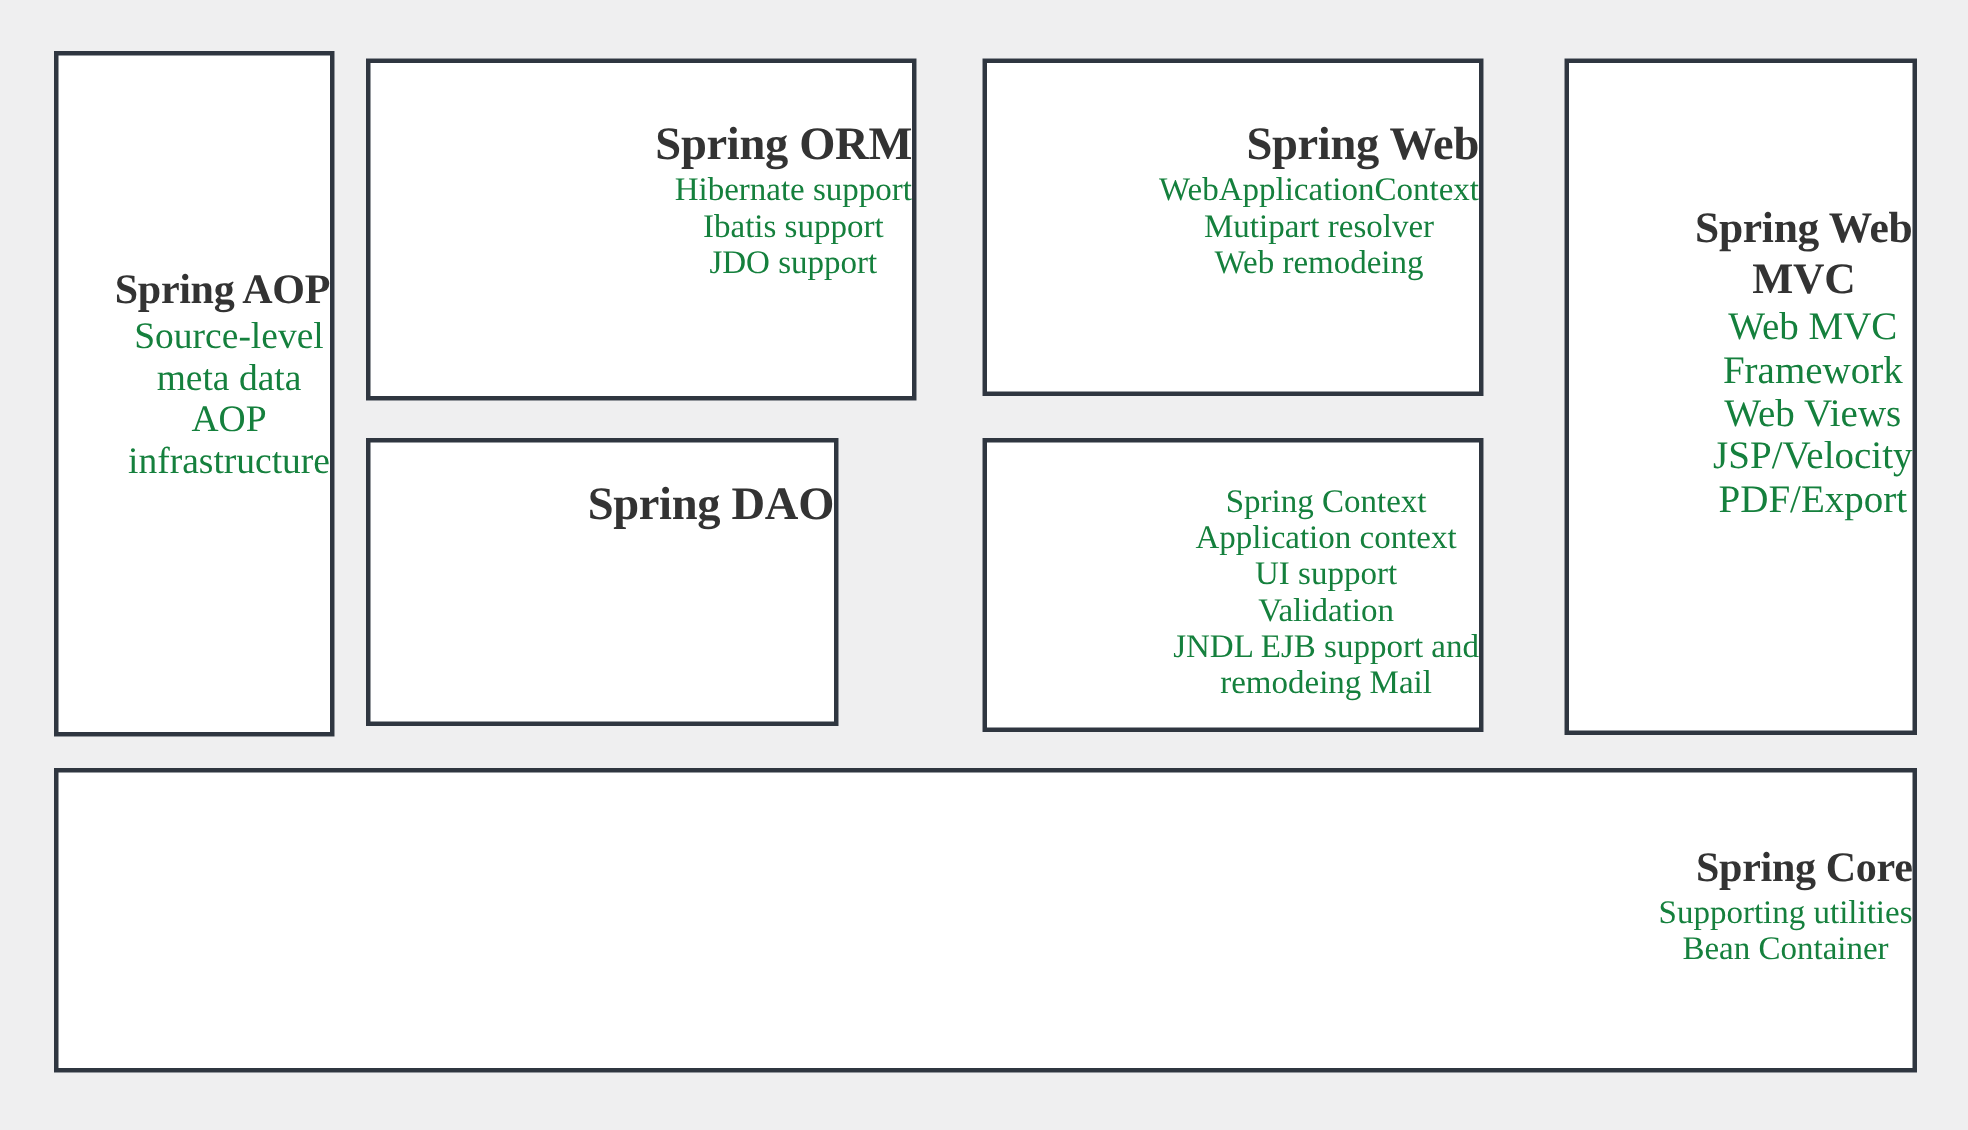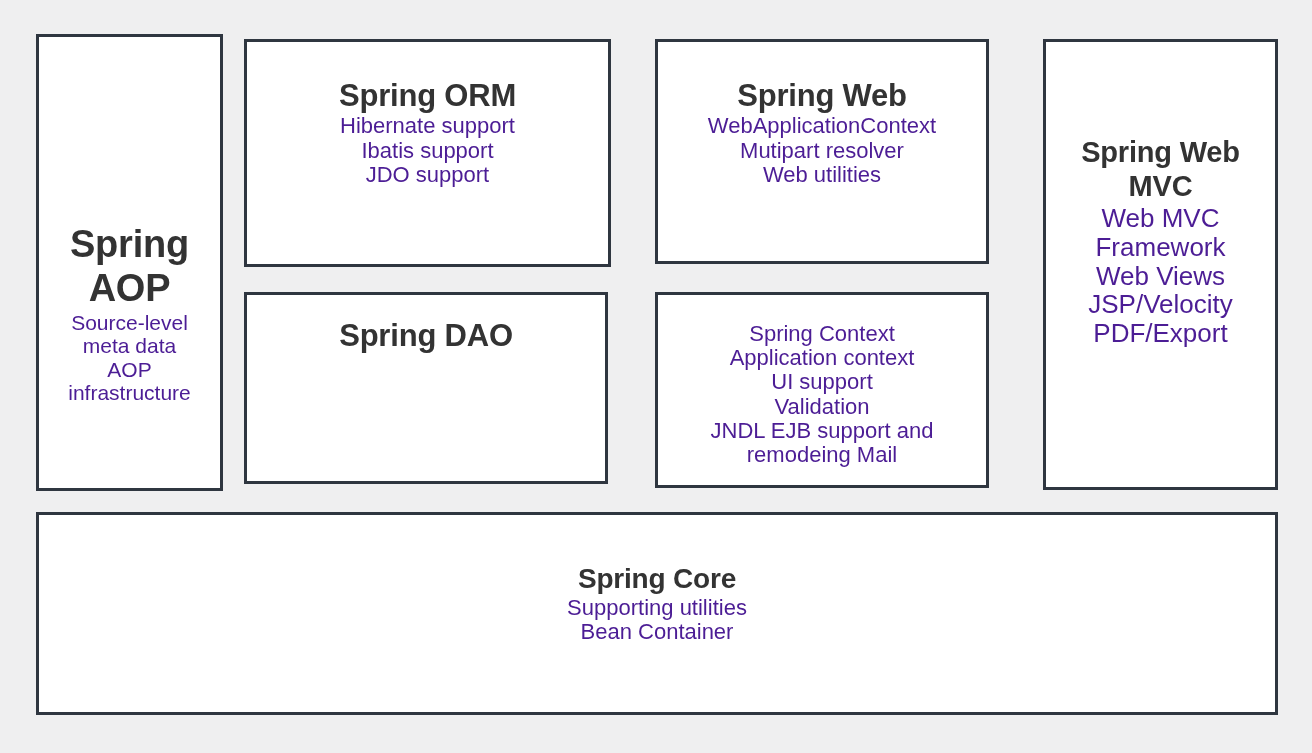--- a/index.html
+++ b/index.html
@@ -36,51 +36,52 @@
     font-weight: bold;
     font-size: 31px;
     line-height: 1.17;
     color: #333333;
     letter-spacing: -0.2px;
     white-space: pre-line;
   }
   .box .lines {
     font-size: 22px;
     line-height: 1.11;
-    color: #4c1d95;
+    color: #15803d;
     white-space: pre-line;
   }
 
   
   #box-spring-aop   { left: 36px;   top: 34px;  width: 187px; height: 457px; }
   #box-spring-orm   { left: 244px;  top: 39px;  width: 367px; height: 228px; }
   #box-spring-web   { left: 655px;  top: 39px;  width: 334px; height: 225px; }
   #box-spring-webmvc{ left: 1043px; top: 39px;  width: 235px; height: 451px; }
-  #box-spring-dao   { left: 244px;  top: 292px; width: 364px; height: 192px; }
+  #box-spring-dao   { left: 244px;  top: 292px; width: 315px; height: 192px; }
   #box-spring-ctx   { left: 655px;  top: 292px; width: 334px; height: 196px; }
   #box-spring-core  { left: 36px;   top: 512px; width: 1242px; height: 203px; }
 
   
   #box-spring-aop   .stack { padding-top: 141px; }
   #box-spring-orm   .stack { padding-top: 36px;  }
   #box-spring-web   .stack { padding-top: 36px;  }
   #box-spring-webmvc .stack{ padding-top: 94px;  }
   #box-spring-dao   .stack { padding-top: 23px;  }
   #box-spring-ctx   .stack { padding-top: 27px;  }
   #box-spring-core  .stack { padding-top: 48px;  }
 
   .stack {
     width: 100%;
     display: flex;
     flex-direction: column;
-    align-items: center;
+    align-items: flex-end;
+    font-family: Liberation Serif, serif;
   }
   
-  #box-spring-aop .title  { font-size: 38px; margin-top: 44px; }
-  #box-spring-aop .lines  { font-size: 21px; }
+  #box-spring-aop .title  { font-size: 28px; }
+  #box-spring-aop .lines  { font-size: 25px; }
   #box-spring-webmvc .title { font-size: 29px; }
   #box-spring-webmvc .lines { font-size: 26px; }
   
   #box-spring-ctx .lines  { font-size: 22px; line-height: 1.1; }
   #box-spring-core .title { font-size: 28px; }
   #box-spring-core .lines { font-size: 22px; }
 </style>
 </head>
 <body>
 
@@ -103,21 +104,21 @@
 Ibatis support
 JDO support</div>
     </div>
   </div>
 
   <div class="box" id="box-spring-web">
     <div class="stack">
       <div class="title">Spring Web</div>
       <div class="lines">WebApplicationContext
 Mutipart resolver
-Web utilities</div>
+Web remodeing</div>
     </div>
   </div>
 
   <div class="box" id="box-spring-webmvc">
     <div class="stack">
       <div class="title">Spring Web
 MVC</div>
       <div class="lines">Web MVC
 Framework
 Web Views

